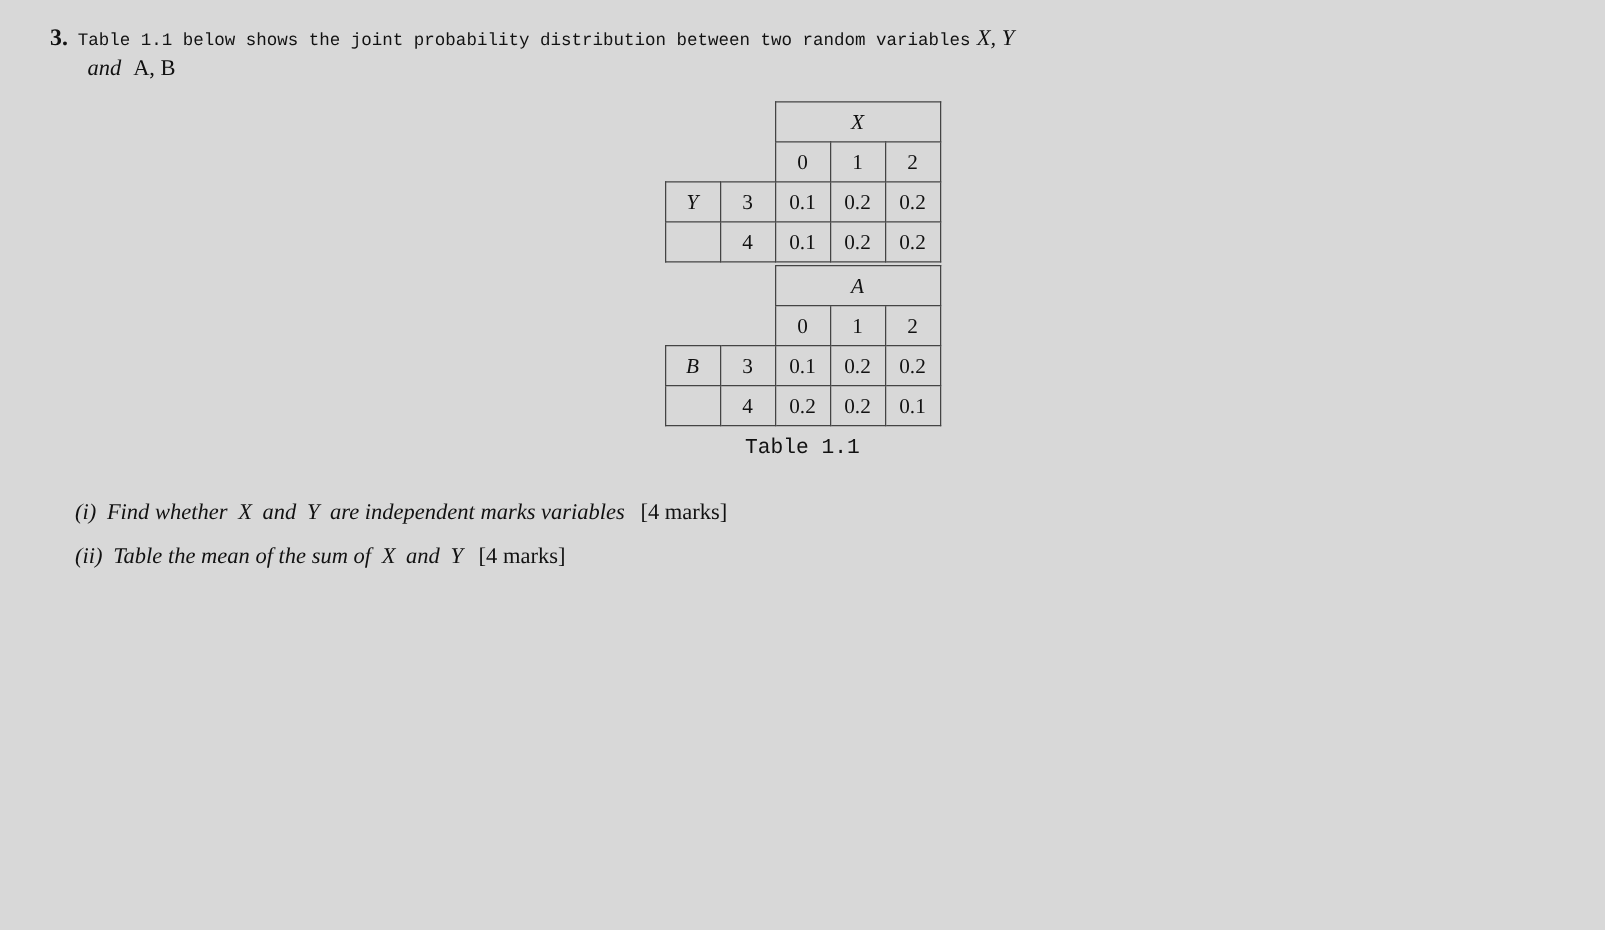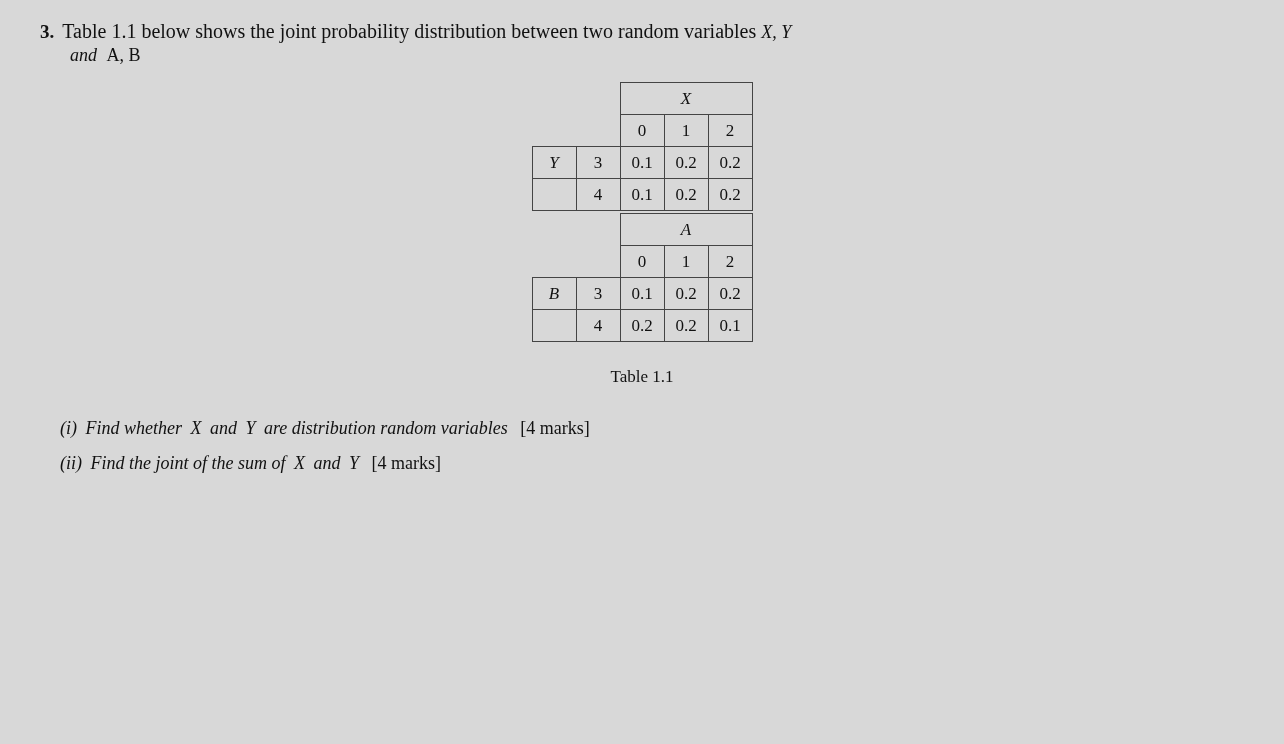--- a/index.html
+++ b/index.html
@@ -35,22 +35,23 @@
       border: 1px solid #444;
       padding: 4px 10px;
       text-align: center;
       min-width: 44px;
       height: 32px;
     }
 
     .table-caption {
       text-align: right;
       font-size: 17px;
-      margin-top: 25px;
+      margin-top: 8px;
       margin-bottom: 10px;
+      font-family: Liberation Mono, monospace;
     }
 
     .sub-questions {
       margin-top: 16px;
       margin-left: 20px;
     }
 
     .sub-q {
       font-size: 18px;
       line-height: 1.7;
@@ -68,21 +69,21 @@
       gap: 0;
       margin-bottom: 2px;
     }
   </style>
 </head>
 <body>
 
 <div>
   <div class="top-line">
     <span style="font-weight:bold; font-size:19px; margin-right:8px;">3.</span>
-    <span style="font-size:20px;">Table 1.1 below shows the joint probability distribution between two random variables</span>
+    <span style="font-size:14px;font-family:Liberation Mono, monospace;">Table 1.1 below shows the joint probability distribution between two random variables</span>
     <span style="font-style:italic; font-size:18px; margin-left:5px;">X, Y</span>
   </div>
   <div style="margin-left:30px; margin-bottom:16px;">
     <span style="font-size:18px; font-style:italic;">and</span>
     <span style="font-size:18px; margin-left:5px;">A, B</span>
   </div>
 </div>
 
 <div class="tables-wrapper">
 
@@ -151,24 +152,24 @@
   <div class="table-caption">Table 1.1</div>
 </div>
 
 <div class="sub-questions">
   <div class="sub-q">
     <span>(i)</span>
     <span style="margin-left:4px;">Find whether</span>
     <span style="font-style:italic; margin-left:4px;">X</span>
     <span style="margin-left:4px;">and</span>
     <span style="font-style:italic; margin-left:4px;">Y</span>
-    <span style="margin-left:4px;">are distribution random variables</span>
+    <span style="margin-left:4px;">are independent marks variables</span>
     <span class="marks" style="margin-left:8px; font-style:normal;">[4 marks]</span>
   </div>
   <div class="sub-q" style="margin-top:4px;">
     <span>(ii)</span>
-    <span style="margin-left:4px;">Find the joint of the sum of</span>
+    <span style="margin-left:4px;">Table the mean of the sum of</span>
     <span style="font-style:italic; margin-left:4px;">X</span>
     <span style="margin-left:4px;">and</span>
     <span style="font-style:italic; margin-left:4px;">Y</span>
     <span class="marks" style="margin-left:8px; font-style:normal;">[4 marks]</span>
   </div>
 </div>
 
 </body></html>

